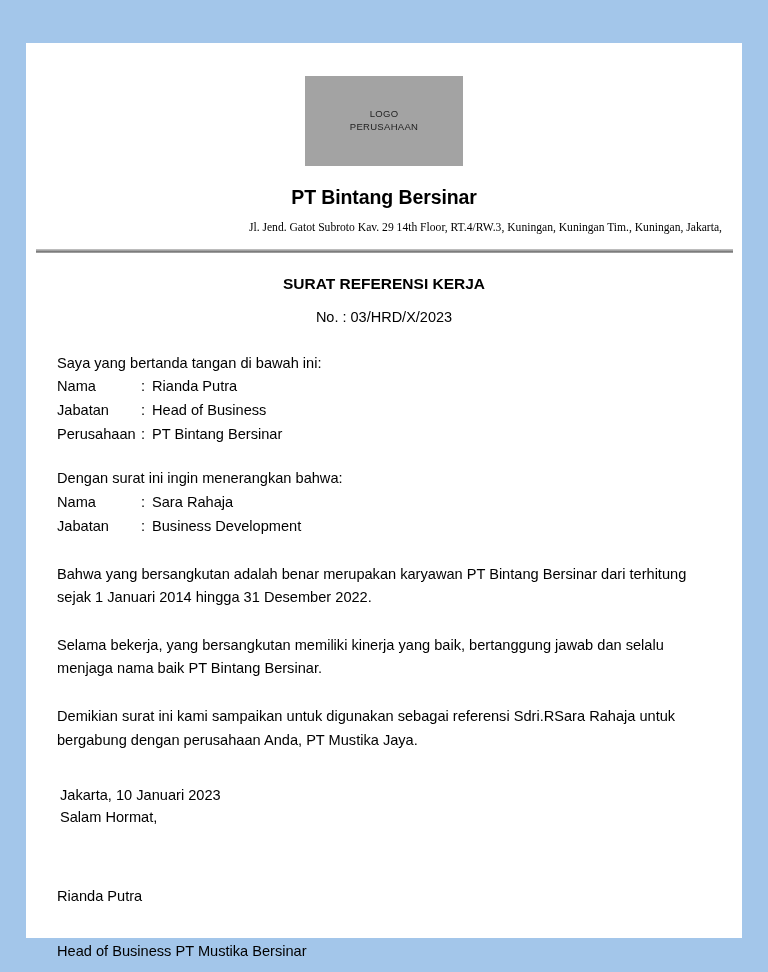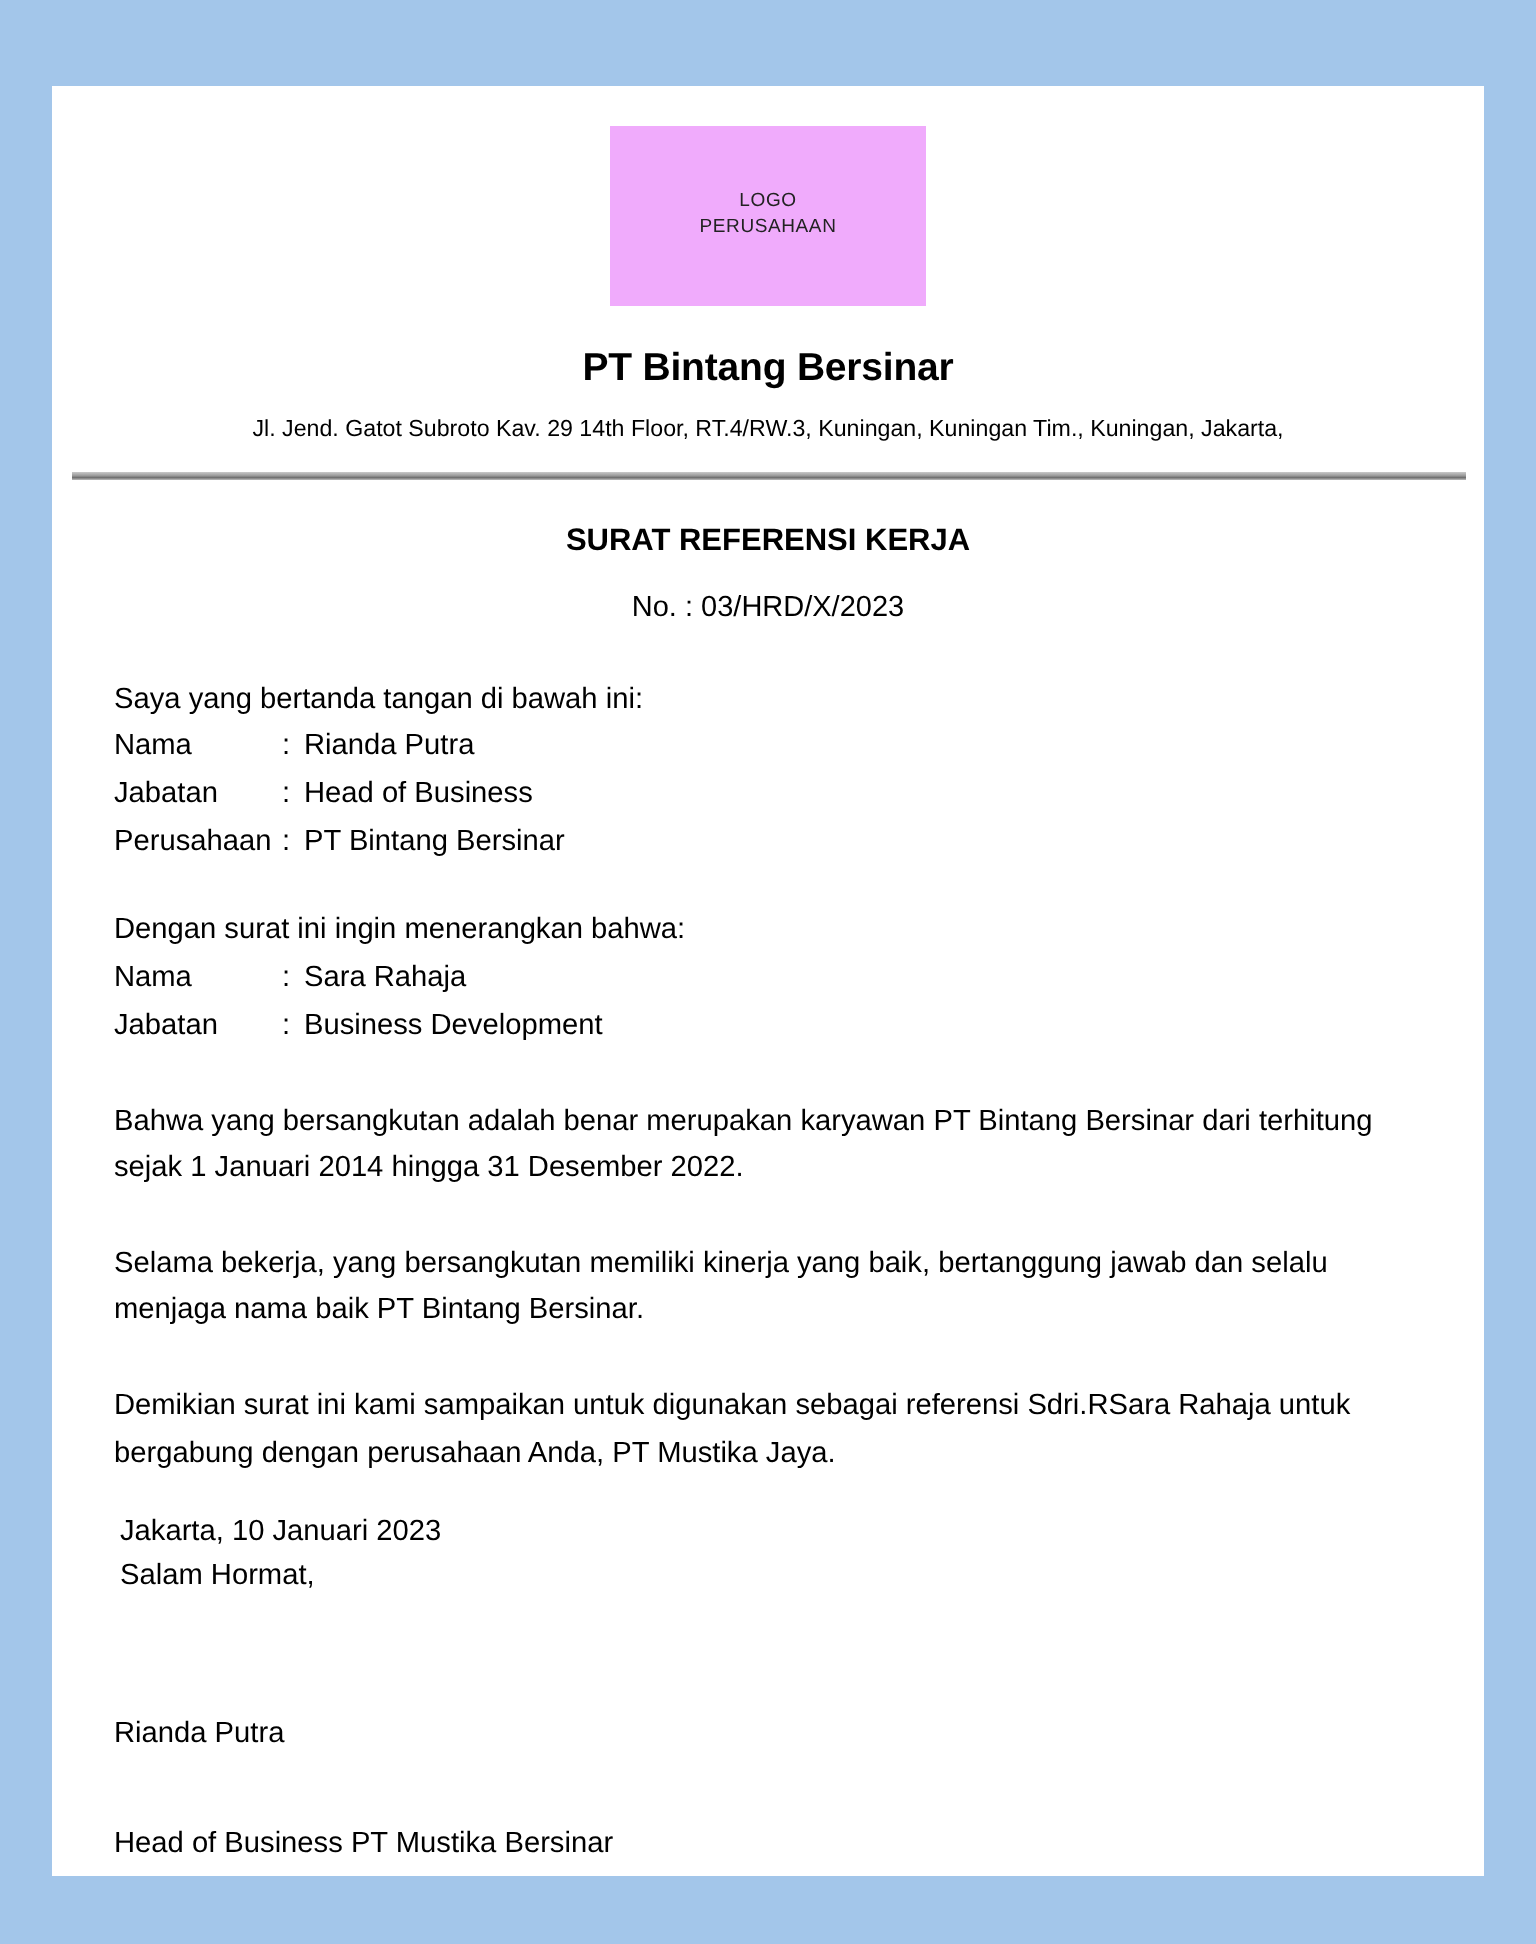--- a/index.html
+++ b/index.html
@@ -25,22 +25,22 @@
   }
 
   
   .letterhead {
     padding-top: 17px;
   }
 
   .logo-box {
     width: 158px;
     height: 90px;
-    margin: 3px auto;
-    background: #f0abfc;
+    margin: 16px auto;
+    background: #a3a3a3;
     display: flex;
     flex-direction: column;
     align-items: center;
     justify-content: center;
     line-height: 1.35;
   }
   .logo-line {
     font-size: 9.5px;
     color: #222;
     letter-spacing: 0.3px;
@@ -50,26 +50,27 @@
   .company-name {
     text-align: center;
     font-size: 19.5px;
     font-weight: bold;
     color: #000;
     margin-top: 20px;
     letter-spacing: -0.1px;
   }
 
   .company-address {
-    text-align: center;
+    text-align: right;
     font-size: 11.6px;
     color: #000;
     line-height: 1.45;
     margin-top: 11px;
     padding: 0 20px;
+    font-family: Liberation Serif, serif;
   }
 
   .divider {
     width: 697px;
     height: 4px;
     margin: 12px auto 0 auto;
     background: linear-gradient(to bottom, #c9c9c9 0%, #9b9b9b 45%, #6f6f6f 70%, #bdbdbd 100%);
   }
 
   
@@ -125,21 +126,21 @@
   .block-gap {
     height: 21px;
   }
 
   .para {
     line-height: 1.58;
     margin-top: 25px;
   }
 
   .closing {
-    margin-top: 16px;
+    margin-top: 32px;
     padding-left: 3px;
     line-height: 1.55;
   }
 
   .sign-name {
     margin-top: 56px;
     line-height: 1.55;
   }
 
   .sign-title {

